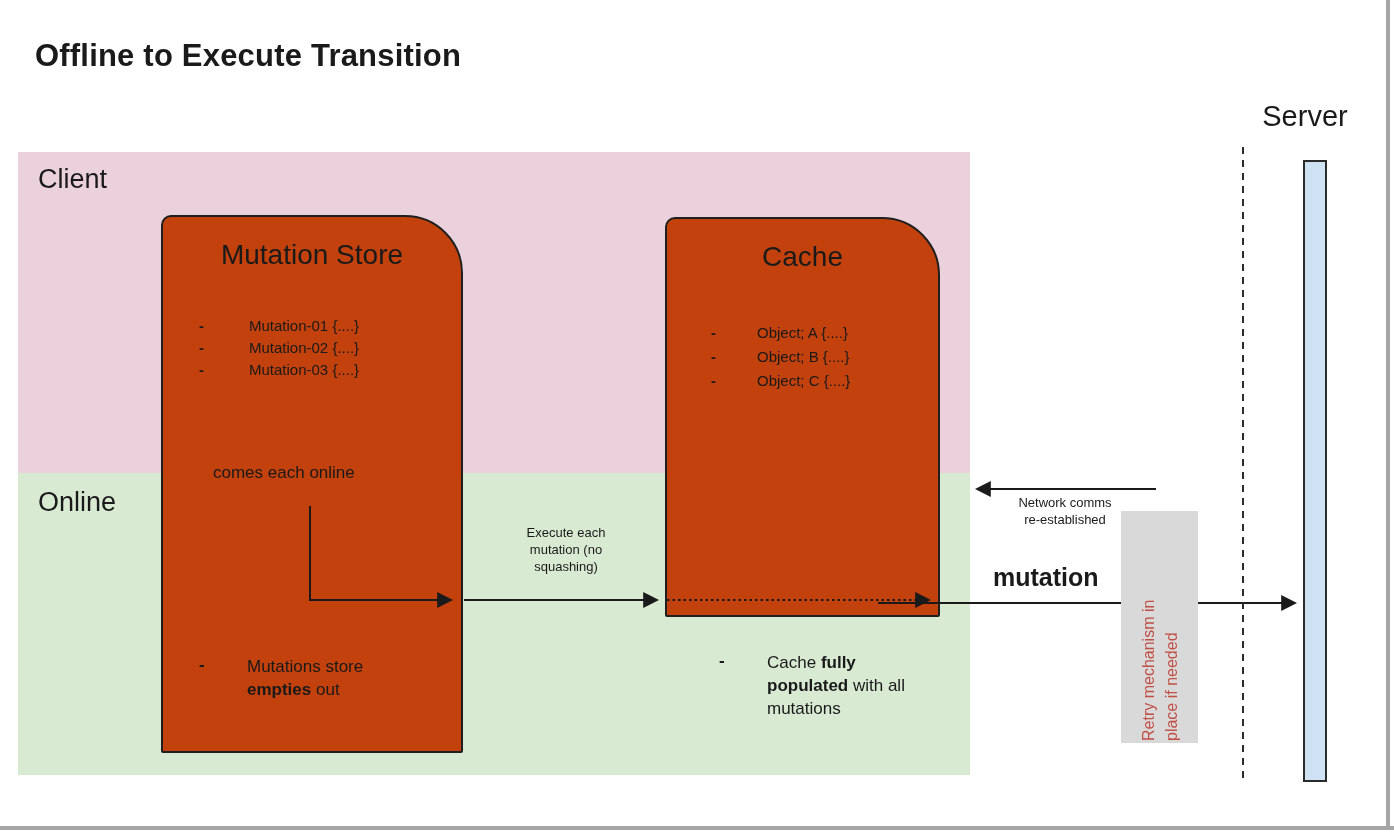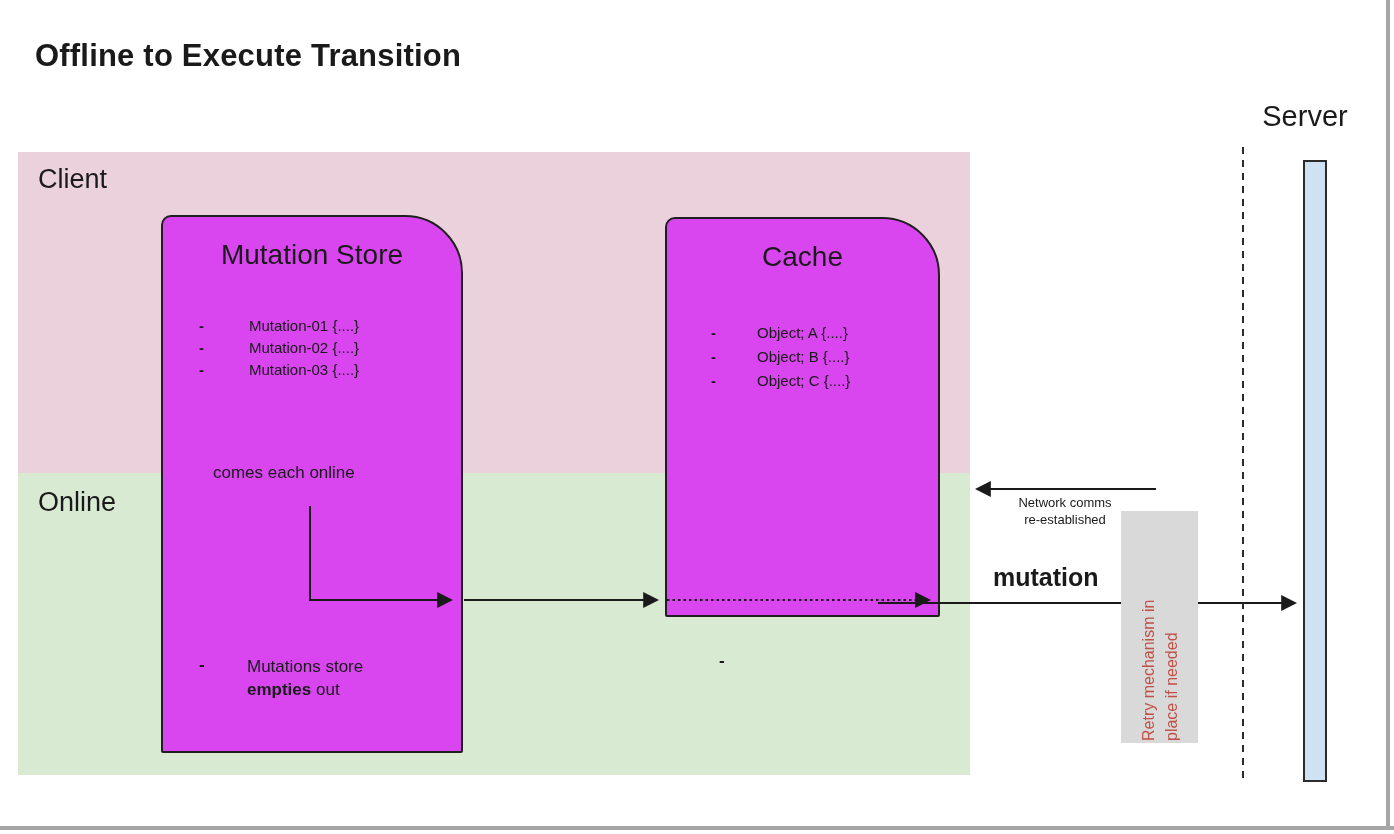--- a/index.html
+++ b/index.html
@@ -20,21 +20,21 @@
   #server-label{left:1235px;top:100px;width:140px;text-align:center;font-size:29px;}
 
   
   #offline-band{left:18px;top:152px;width:952px;height:321px;background:#ead1dc;}
   #online-band{left:18px;top:473px;width:952px;height:302px;background:#d9ead3;}
   #offline-label{left:38px;top:164px;font-size:27px;}
   #online-label{left:38px;top:487px;font-size:27px;}
 
   
   .node-box{
-    background:#d946ef;border:2px solid #1f1f1f;
+    background:#c2410c;border:2px solid #1f1f1f;
     border-radius:10px 58px 2px 2px;box-sizing:border-box;
   }
   #mutation-store-box{left:161px;top:215px;width:302px;height:538px;}
   #cache-box{left:665px;top:217px;width:275px;height:400px;}
   .node-title{position:absolute;left:0;top:22px;width:100%;text-align:center;font-size:28px;}
 
   .row{position:absolute;display:flex;}
   .dash{display:inline-block;font-weight:bold;}
   .item-text{white-space:nowrap;}
 
@@ -122,20 +122,21 @@
         <span class="dash">-</span>
         <span class="item-text">Object; B {....}</span>
       </div>
       <div class="row" style="top:153px">
         <span class="dash">-</span>
         <span class="item-text">Object; C {....}</span>
       </div>
     </div>
     <div class="row note-row" style="left:52px;top:432px">
       <span class="dash" style="width:48px">-</span>
+      <span class="note-text" style="width:152px"><span>Cache </span><span class="b">fully populated</span><span> with all mutations</span></span>
     </div>
   </div>
 
   <svg class="abs" id="connectors" viewBox="0 0 1394 834" xmlns="http://www.w3.org/2000/svg">
     <defs>
       <marker id="ah" viewBox="0 0 10 10" refX="8" refY="5" markerWidth="8" markerHeight="8" orient="auto-start-reverse">
         <path d="M0,0 L10,5 L0,10 z" fill="#1a1a1a"></path>
       </marker>
     </defs>
     <path d="M310,506 L310,600 L450,600" fill="none" stroke="#1a1a1a" stroke-width="2" marker-end="url(#ah)"></path>
@@ -146,19 +147,22 @@
     <path d="M1243,147 L1243,780" fill="none" stroke="#2b2b2b" stroke-width="2" stroke-dasharray="7 6"></path>
   </svg>
 
   <div class="abs" id="retry-box">
     <div id="retry-label">Retry mechanism in
 place if needed</div>
   </div>
 
   <div class="abs" id="server-rect"></div>
 
+  <div class="abs" id="execute-label">Execute each
+mutation (no
+squashing)</div>
   <div class="abs" id="network-label">Network comms
 re-established</div>
   <div class="abs" id="mutation-label">mutation</div>
 
   <div class="abs" id="frame-right"></div>
   <div class="abs" id="frame-bottom"></div>
 </div>
 
 </body></html>

